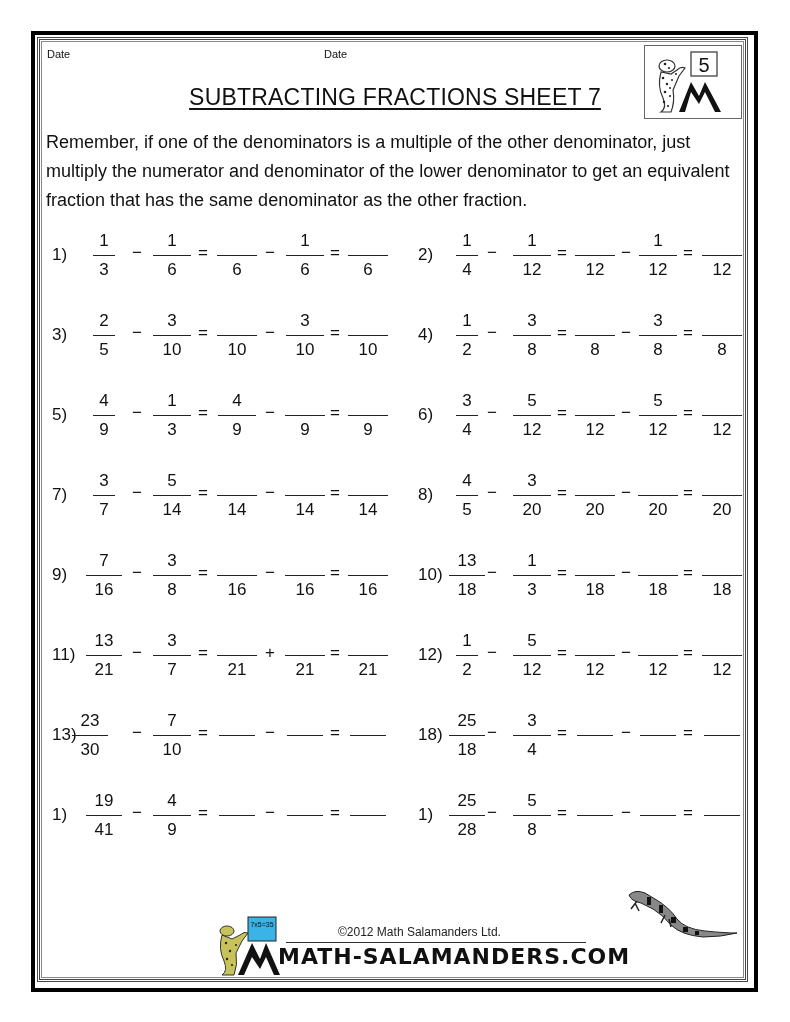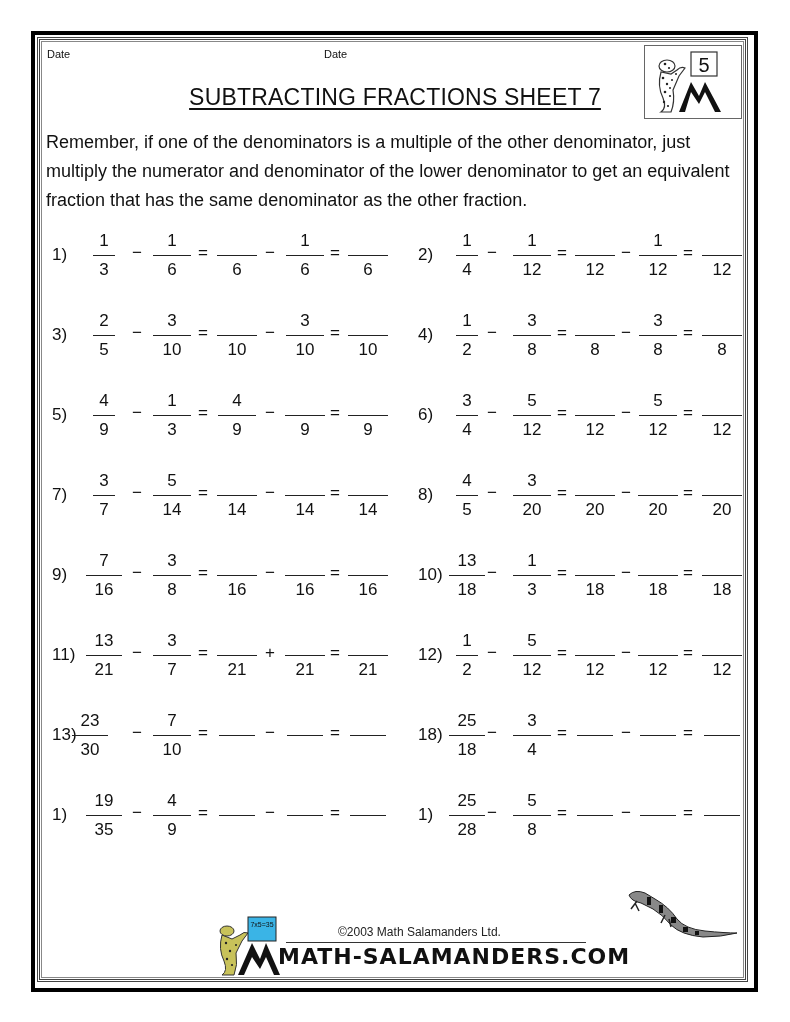--- a/index.html
+++ b/index.html
@@ -520,21 +520,21 @@
       <div class="op" style="left: 485px;">−</div>
       <div class="op" style="left: 555px;">=</div>
       <div class="op" style="left: 619px;">−</div>
       <div class="op" style="left: 681px;">=</div>
     </div>
     <div class="problem" style="left: 0px; top: 790px; width: 790px;">
       <div class="plabel" style="left: 52px;">1)</div>
       <div class="frac" style="width: 44px; left: 82px;">
         <div class="num">19</div>
         <div class="bar" style="width: 36px;"></div>
-        <div class="den">35</div>
+        <div class="den">41</div>
       </div>
       <div class="frac" style="width: 44px; left: 150px;">
         <div class="num">4</div>
         <div class="bar" style="width: 38px;"></div>
         <div class="den">9</div>
       </div>
       <div class="frac" style="width: 44px; left: 215px;">
         <div class="num"></div>
         <div class="bar" style="width: 36px;"></div>
         <div class="den"></div>
@@ -597,21 +597,21 @@
         <circle cx="18" cy="36" r="1.2"></circle>
         <circle cx="15" cy="44" r="1.2"></circle>
         <circle cx="20" cy="50" r="1.1"></circle>
         <circle cx="24" cy="30" r="1"></circle>
       </g>
     <rect x="36" y="2" width="28" height="24" fill="#3ab4e6" stroke="#222" stroke-width="1"></rect>
     <text x="50" y="12" text-anchor="middle" font-size="7" font-family="Liberation Sans, sans-serif" fill="#111">7x5=35</text>
     <path d="M26 60 L40 28 L48 44 L54 28 L68 60 L62 60 L54 42 L48 54 L40 42 L32 60 Z" fill="#111"></path>
   </svg>
 </div>
-<div class="footer-copy">©2003 Math Salamanders Ltd.</div>
+<div class="footer-copy">©2012 Math Salamanders Ltd.</div>
 <div class="footer-rule"></div>
 <div class="footer-brand">MATH-SALAMANDERS.COM</div>
 
 <div style="position:absolute; left:625px; top:885px; width:115px; height:60px;">
   <svg width="115" height="60" viewBox="0 0 115 60">
     <path d="M4 10 Q10 4 20 8 L30 14 Q44 22 52 34 Q60 44 80 46 Q100 48 112 48 Q96 52 78 52 Q56 50 46 40 Q38 30 28 24 L16 18 Q6 16 4 10 Z" fill="#888" stroke="#222" stroke-width="1"></path>
     <g fill="#111">
         <rect x="22" y="12" width="4" height="8"></rect>
         <rect x="34" y="20" width="4" height="8"></rect>
         <rect x="46" y="32" width="5" height="6"></rect>

